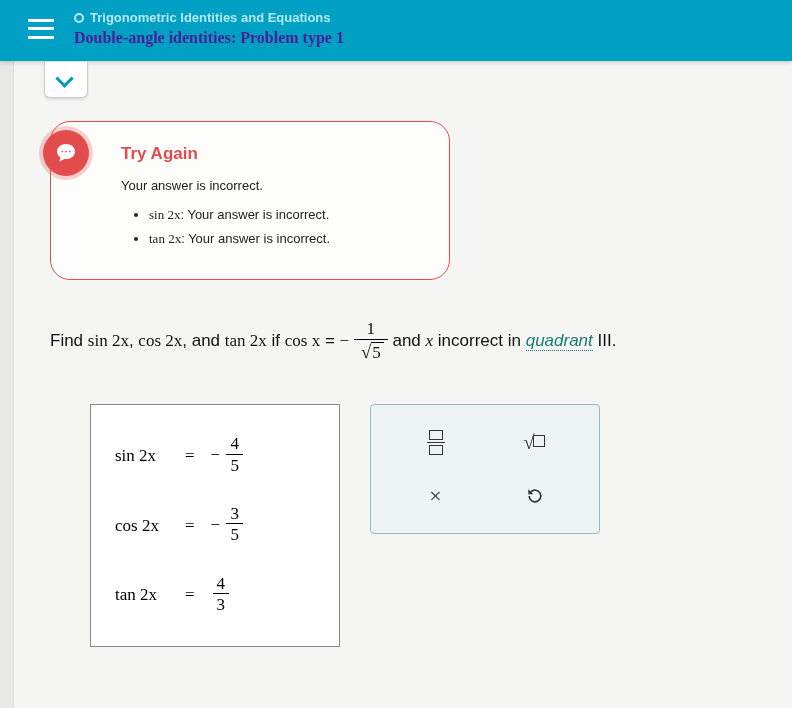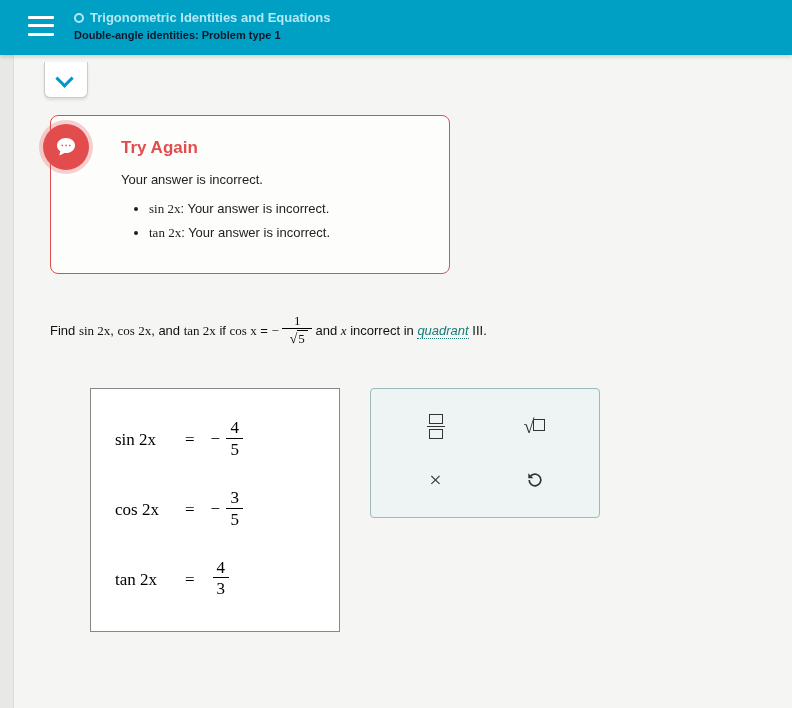--- a/index.html
+++ b/index.html
@@ -27,21 +27,21 @@
     display: flex; flex-direction: column; justify-content: space-between;
     cursor: pointer;
   }
   .hamburger span { display:block; height:3px; background:#fff; border-radius:1px; }
   .header-text { display:flex; flex-direction:column; gap:4px; }
   .breadcrumb { font-size:13px; color:#b3e8f3; display:flex; align-items:center; gap:6px; font-weight:600; }
   .breadcrumb .dot {
     width:10px; height:10px; border:2px solid #b3e8f3; border-radius:50%;
     display:inline-block;
   }
-  .title { font-size:11px; font-weight:700; color:#0f172a; }
+  .title { font-size:16px; font-weight:700; color:#4c1d95;font-family:Liberation Serif, serif; }
 
   .dropdown-tab {
     position:absolute; left:44px; top:62px;
     width:44px; height:36px;
     background:#fff; border:1px solid #ccc; border-top:none;
     border-radius:0 0 6px 6px;
     display:flex; align-items:center; justify-content:center;
     box-shadow:0 2px 3px rgba(0,0,0,0.1);
     cursor:pointer;
   }
@@ -55,42 +55,42 @@
     border-bottom:3px solid #0296c9;
     transform: rotate(45deg) translate(-2px,-2px);
   }
 
   .content {
     padding: 60px 30px 30px 50px;
   }
 
   .feedback-box {
     border:1px solid #e24c4c;
-    border-radius:8px;
+    border-radius:20px;
     padding: 22px 36px 24px 70px;
     width: 400px;
     position:relative;
     background:#fdfdfc;
   }
   .feedback-icon {
     position:absolute; left:-8px; top:8px;
     width:46px; height:46px; border-radius:50%;
     background:#e24c4c;
     display:flex; align-items:center; justify-content:center;
     box-shadow:0 0 0 4px rgba(226,76,76,0.25);
   }
   .speech-svg { width:24px; height:24px; }
   .try-again { color:#e24c4c; font-weight:700; font-size:17px; margin-bottom:14px; }
   .incorrect-msg { font-size:13px; color:#222; margin-bottom:14px; }
   .feedback-list { list-style: disc; padding-left: 28px; }
   .feedback-list li { font-size:13px; color:#222; margin-bottom:8px; }
 
   .problem {
     margin-top: 40px;
-    font-size:13px;
+    font-size:17px;
     color:#111;
     line-height:1.4;
   }
   .math { font-family: 'Times New Roman', serif; }
   .dotted { border-bottom:1px dotted #1a7a7a; color:#1a7a7a;font-style:italic; }
 
   .frac {
     display:inline-block; vertical-align:middle; text-align:center;
     font-family:'Times New Roman', serif;
   }

